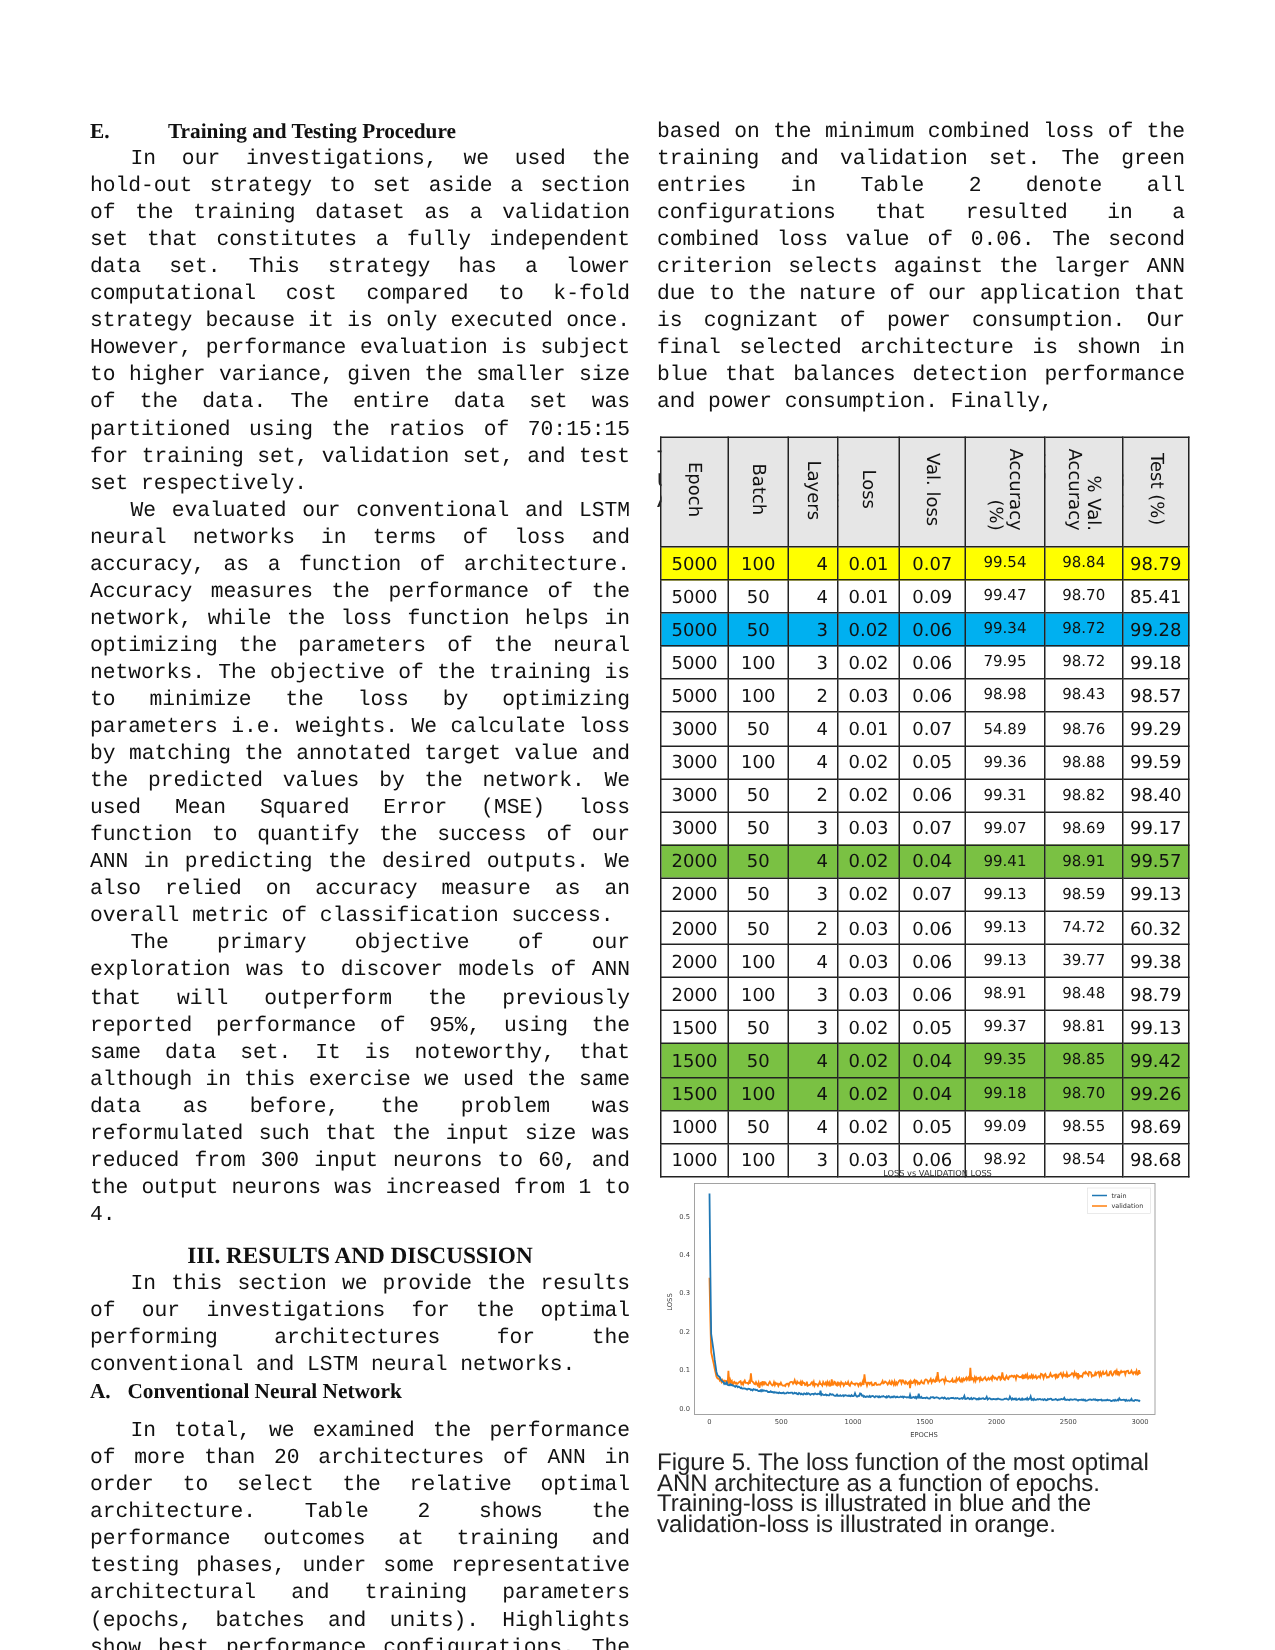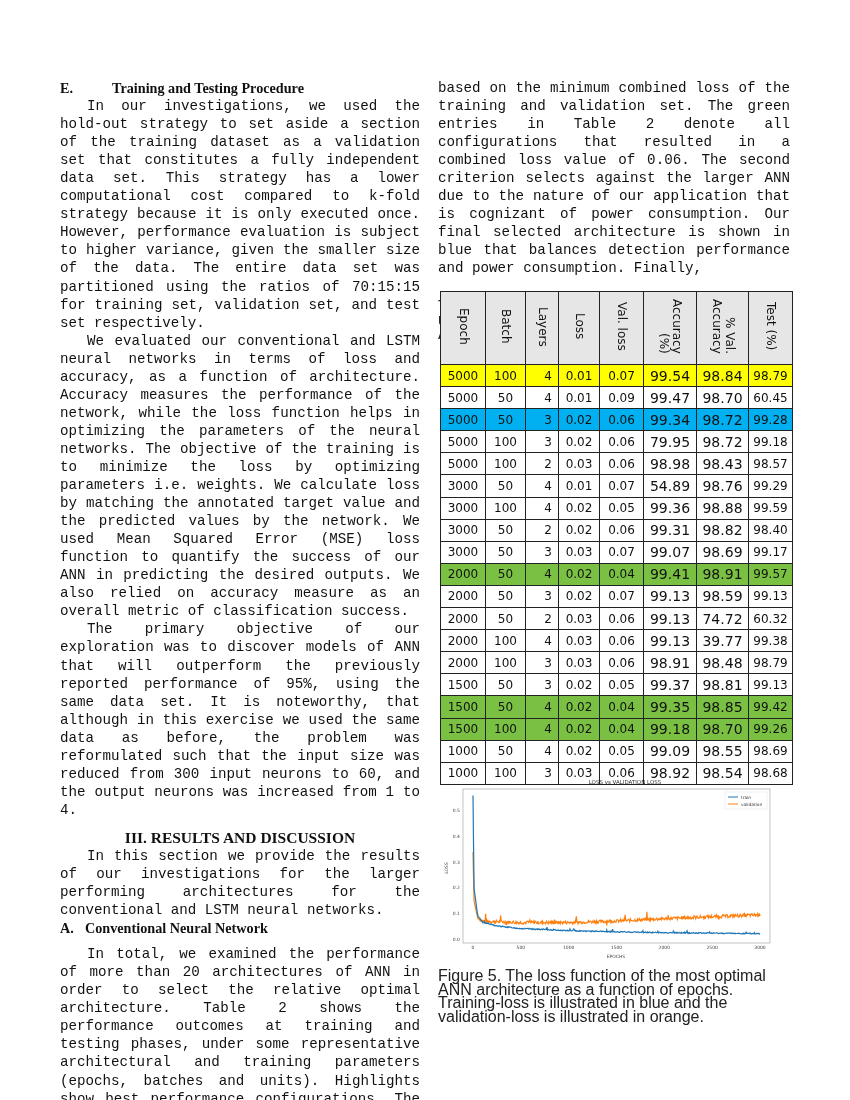--- a/index.html
+++ b/index.html
@@ -13,40 +13,40 @@
   .sec-head .num { width:52px; }
   .main-head { font-weight:bold; text-align:center; font-size:15.5px; margin-top:10px; margin-bottom:0; }
   .sub-head { font-weight:bold; display:flex; margin-bottom:8px; }
   .sub-head .num { width:25px; }
   .caption { font-family:"Liberation Sans", sans-serif; font-size:16px; line-height:13.5px; color:#222; }
   table.data { position:absolute; left:440px; top:291px; border-collapse:collapse; font-family:"DejaVu Sans", sans-serif; }
   table.data th, table.data td { border:1px solid #222; padding:0; }
   table.data th { background:#e6e6e6; height:72px; font-weight:normal; font-size:12px; }
   table.data th .rot { writing-mode:vertical-rl; display:inline-block; text-align:right; line-height:13px; white-space:pre-line; }
   table.data td { height:21.1px; font-size:12px; text-align:center; }
-  table.data td.big { font-size:14px; }
+  table.data td.big { font-size:10px; }
   table.data td.r { text-align:right; padding-right:6px; }
   tr.yellow td { background:#ffff00; }
   tr.blue td { background:#00b0f0; }
   tr.green td { background:#7ac143; }
   .chart { position:absolute; left:440px; top:776px; width:345px; height:190px; }
 </style>
 </head>
 <body>
 
 <div class="col col-left">
   <div class="sec-head">
     <span class="num">E.</span>
     <span>Training and Testing Procedure</span>
   </div>
   <p class="indent">In our investigations, we used the hold-out strategy to set aside a section of the training dataset as a validation set that constitutes a fully independent data set. This strategy has a lower computational cost compared to k-fold strategy because it is only executed once.  However, performance evaluation is subject to higher variance, given the smaller size of the data. The entire data set was partitioned using the ratios of 70:15:15 for training set, validation set, and test set respectively.</p>
   <p class="indent">We evaluated our conventional and LSTM neural networks in terms of loss and accuracy, as a function of architecture. Accuracy measures the performance of the network, while the loss function helps in optimizing the parameters of the neural networks. The objective of the training is to minimize the loss by optimizing parameters i.e. weights. We calculate loss by matching the annotated target value and the predicted values by the network. We used Mean Squared Error (MSE) loss function to quantify the success of our ANN in predicting the desired outputs. We also relied on accuracy measure as an overall metric of classification success.</p>
   <p class="indent">The primary objective of our exploration was to discover models of ANN that will outperform the previously reported performance of 95%, using the same data set. It is noteworthy, that although in this exercise we used the same data as before, the problem was reformulated such that the input size was reduced from 300 input neurons to 60, and the output neurons was increased from 1 to 4.</p>
   <div class="main-head">III. RESULTS AND DISCUSSION</div>
-  <p class="indent">In this section we provide the results of our investigations for the larger performing architectures for the conventional and LSTM neural networks.</p>
+  <p class="indent">In this section we provide the results of our investigations for the optimal performing architectures for the conventional and LSTM neural networks.</p>
   <div class="sub-head">
     <span class="num">A.</span>
     <span>Conventional Neural Network</span>
   </div>
   <p class="indent">In total, we examined the performance of more than 20 architectures of ANN in order to select the relative optimal architecture. Table 2 shows the performance outcomes at training and testing phases, under some representative architectural and training parameters (epochs, batches and units). Highlights show best performance configurations. The first entry in this table (with the yellow highlight) indicates the architecture with the most optimal performance based on the training set. The loss and accuracy functions for this network as a function of epochs are shown in Figure 5 and Figure 6 respectively. Careful examination of these figures indicates an overtraining of the network based on the increasing pattern of the loss of the validation set. Based on this observation, we imposed two additional constraints that directly relates to our application. The first criterion was to select the most optimal network</p>
 </div>
 
 <div class="col col-right">
   <p>based on the minimum combined loss of the training and validation set. The green entries in Table 2 denote all configurations that resulted in a combined loss value of 0.06. The second criterion selects against the larger ANN due to the nature of our application that is cognizant of power consumption. Our final selected architecture is shown in blue that balances detection performance and power consumption. Finally,</p>
   <div class="caption" style="margin-top:22px;">Table 2. A summary of mini-gesture detection using different architectures of a conventional ANN. Highlights show best model configurations.</div>
@@ -79,21 +79,21 @@
         <td>98.79</td>
       </tr>
       <tr>
         <td>5000</td>
         <td>50</td>
         <td class="r">4</td>
         <td>0.01</td>
         <td>0.09</td>
         <td class="big">99.47</td>
         <td class="big">98.70</td>
-        <td>60.45</td>
+        <td>85.41</td>
       </tr>
       <tr class="blue">
         <td>5000</td>
         <td>50</td>
         <td class="r">3</td>
         <td>0.02</td>
         <td>0.06</td>
         <td class="big">99.34</td>
         <td class="big">98.72</td>
         <td>99.28</td>

